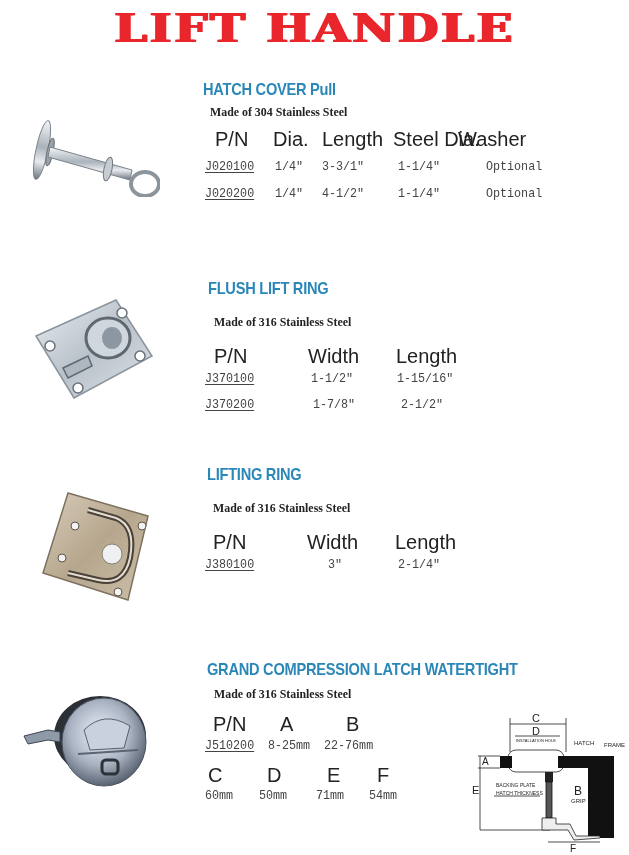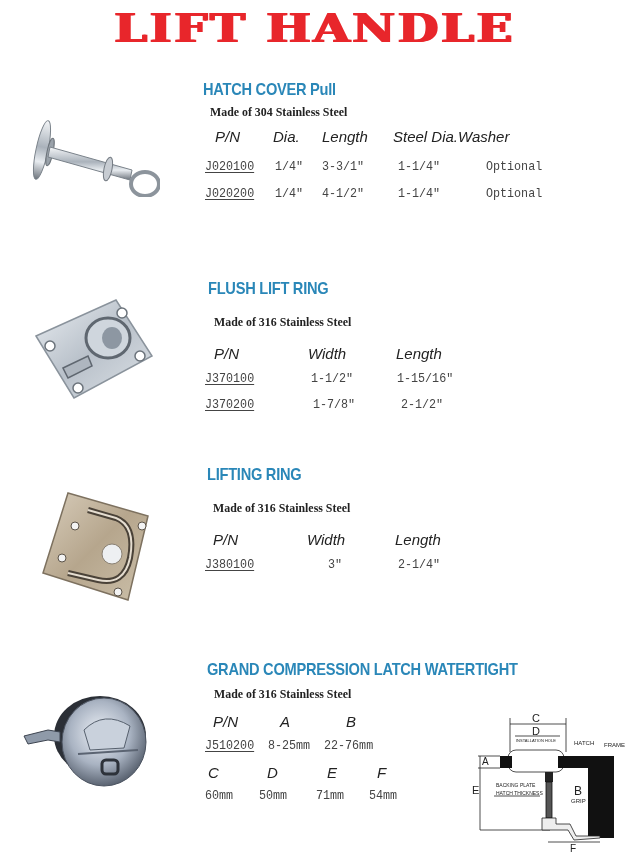--- a/index.html
+++ b/index.html
@@ -8,21 +8,21 @@
   .abs { position:absolute; }
   .page-title { left:0; top:4px; width:629px; text-align:center;
     font-family:"DejaVu Serif", serif; font-weight:900; font-size:40px;
     letter-spacing:2px; color:#e8262b; transform:scaleX(1.18); transform-origin:center;
     text-shadow:1px 0 0 #e8262b, -1px 0 0 #e8262b; }
   .sec-title { font-family:"Liberation Sans Narrow","Liberation Sans", sans-serif;
     font-weight:bold; color:#2a87b8; font-size:17px; transform:scaleX(0.86);
     transform-origin:left; white-space:nowrap; letter-spacing:-0.3px; }
   .material { font-family:"Liberation Serif", serif; font-weight:bold; font-size:13.5px;
     color:#222; white-space:nowrap; transform:scaleX(0.88); transform-origin:left; }
-  .hdr { font-family:"Liberation Sans", sans-serif; font-size:15px; color:#222; white-space:nowrap;font-style:italic; }
+  .hdr { font-family:"Liberation Sans", sans-serif; font-size:20px; color:#222; white-space:nowrap; }
   .val { font-family:"Liberation Mono", monospace; font-size:13px; color:#444; white-space:nowrap;
     transform:scaleX(0.9); transform-origin:left; }
   .pn { text-decoration:underline; text-underline-offset:2px; }
   svg { position:absolute; }
 </style>
 </head>
 <body>
 
 <div class="abs page-title">LIFT HANDLE</div>
 

